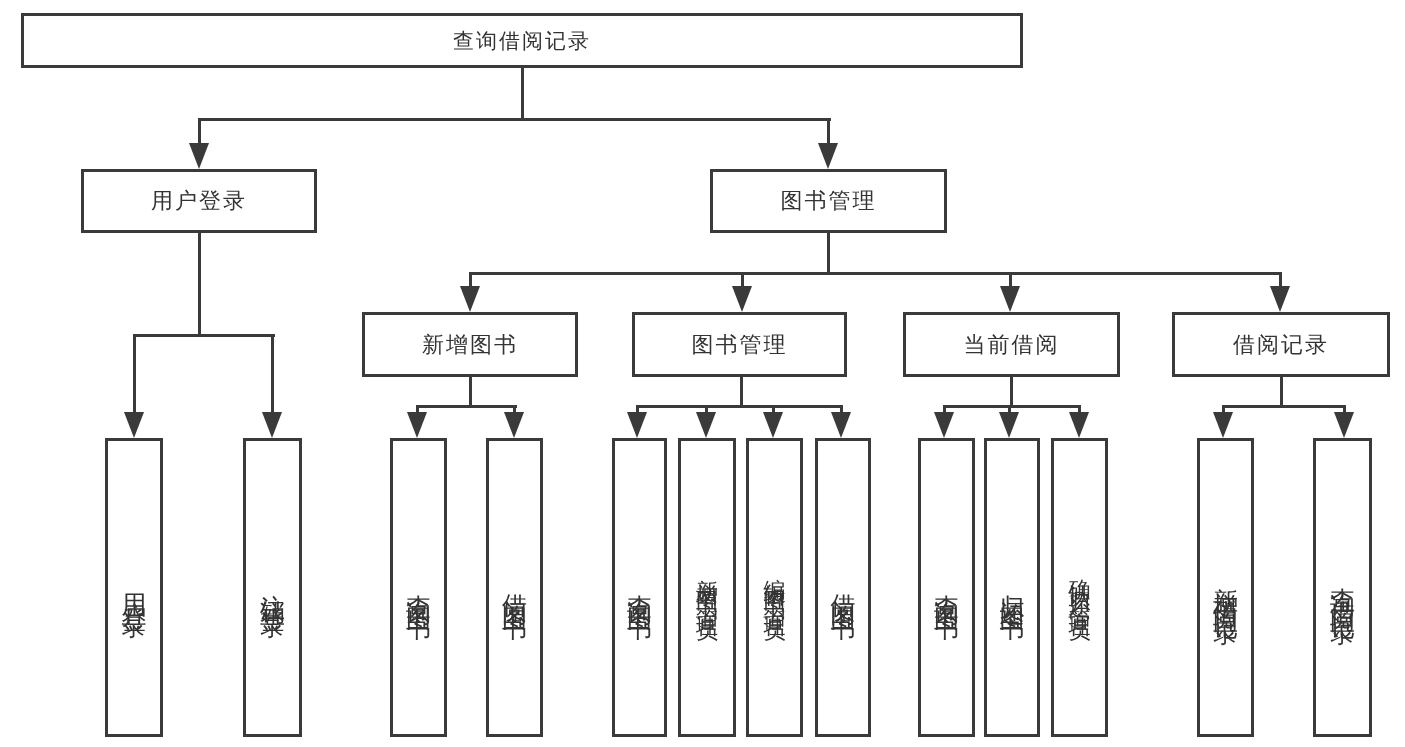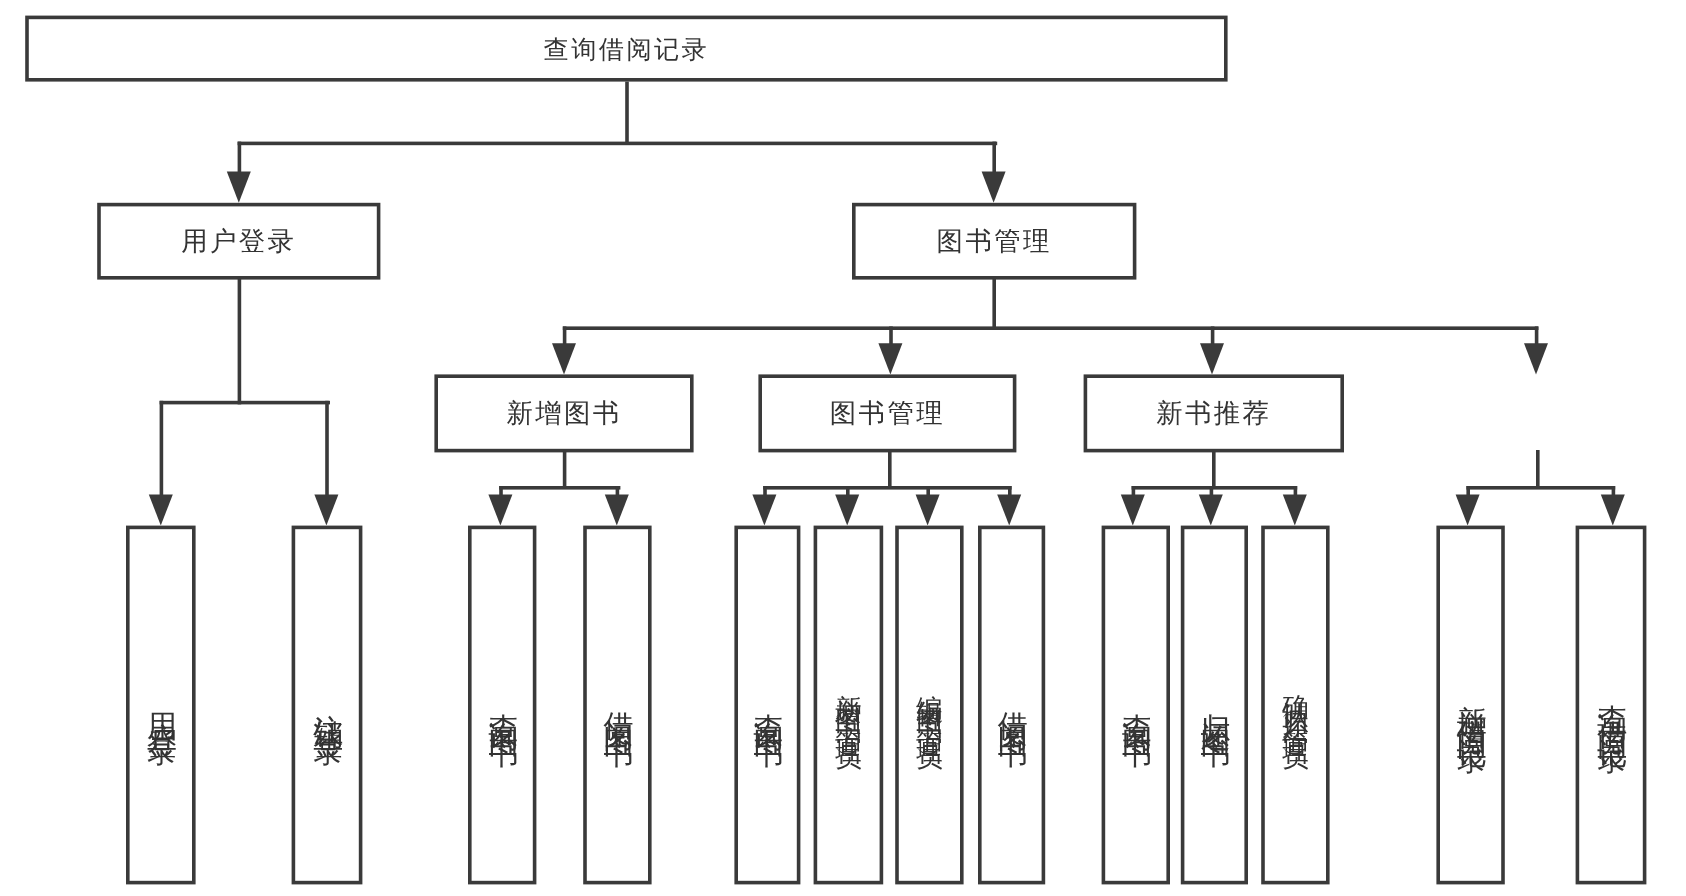--- a/index.html
+++ b/index.html
@@ -77,21 +77,24 @@
   <div class="arrow" style="left:1000px;top:286px;"></div>
   <div class="arrow" style="left:1270px;top:286px;"></div>
 
   <div class="box" style="left:362px;top:312px;width:216px;height:65px;">
     <span class="hlabel">新增图书</span>
   </div>
   <div class="box" style="left:632px;top:312px;width:215px;height:65px;">
     <span class="hlabel">图书管理</span>
   </div>
   <div class="box" style="left:903px;top:312px;width:217px;height:65px;">
-    <span class="hlabel">新书推荐</span>
+    <span class="hlabel">当前借阅</span>
+  </div>
+  <div class="box" style="left:1172px;top:312px;width:218px;height:65px;">
+    <span class="hlabel">借阅记录</span>
   </div>
 
   <div class="line" style="left:469px;top:376px;width:3px;height:31px;"></div>
   <div class="line" style="left:416px;top:405px;width:101px;height:3px;"></div>
   <div class="line" style="left:416px;top:405px;width:3px;height:9px;"></div>
   <div class="line" style="left:513px;top:405px;width:3px;height:9px;"></div>
   <div class="arrow" style="left:407px;top:412px;"></div>
   <div class="arrow" style="left:504px;top:412px;"></div>
 
   <div class="line" style="left:740px;top:376px;width:3px;height:31px;"></div>

